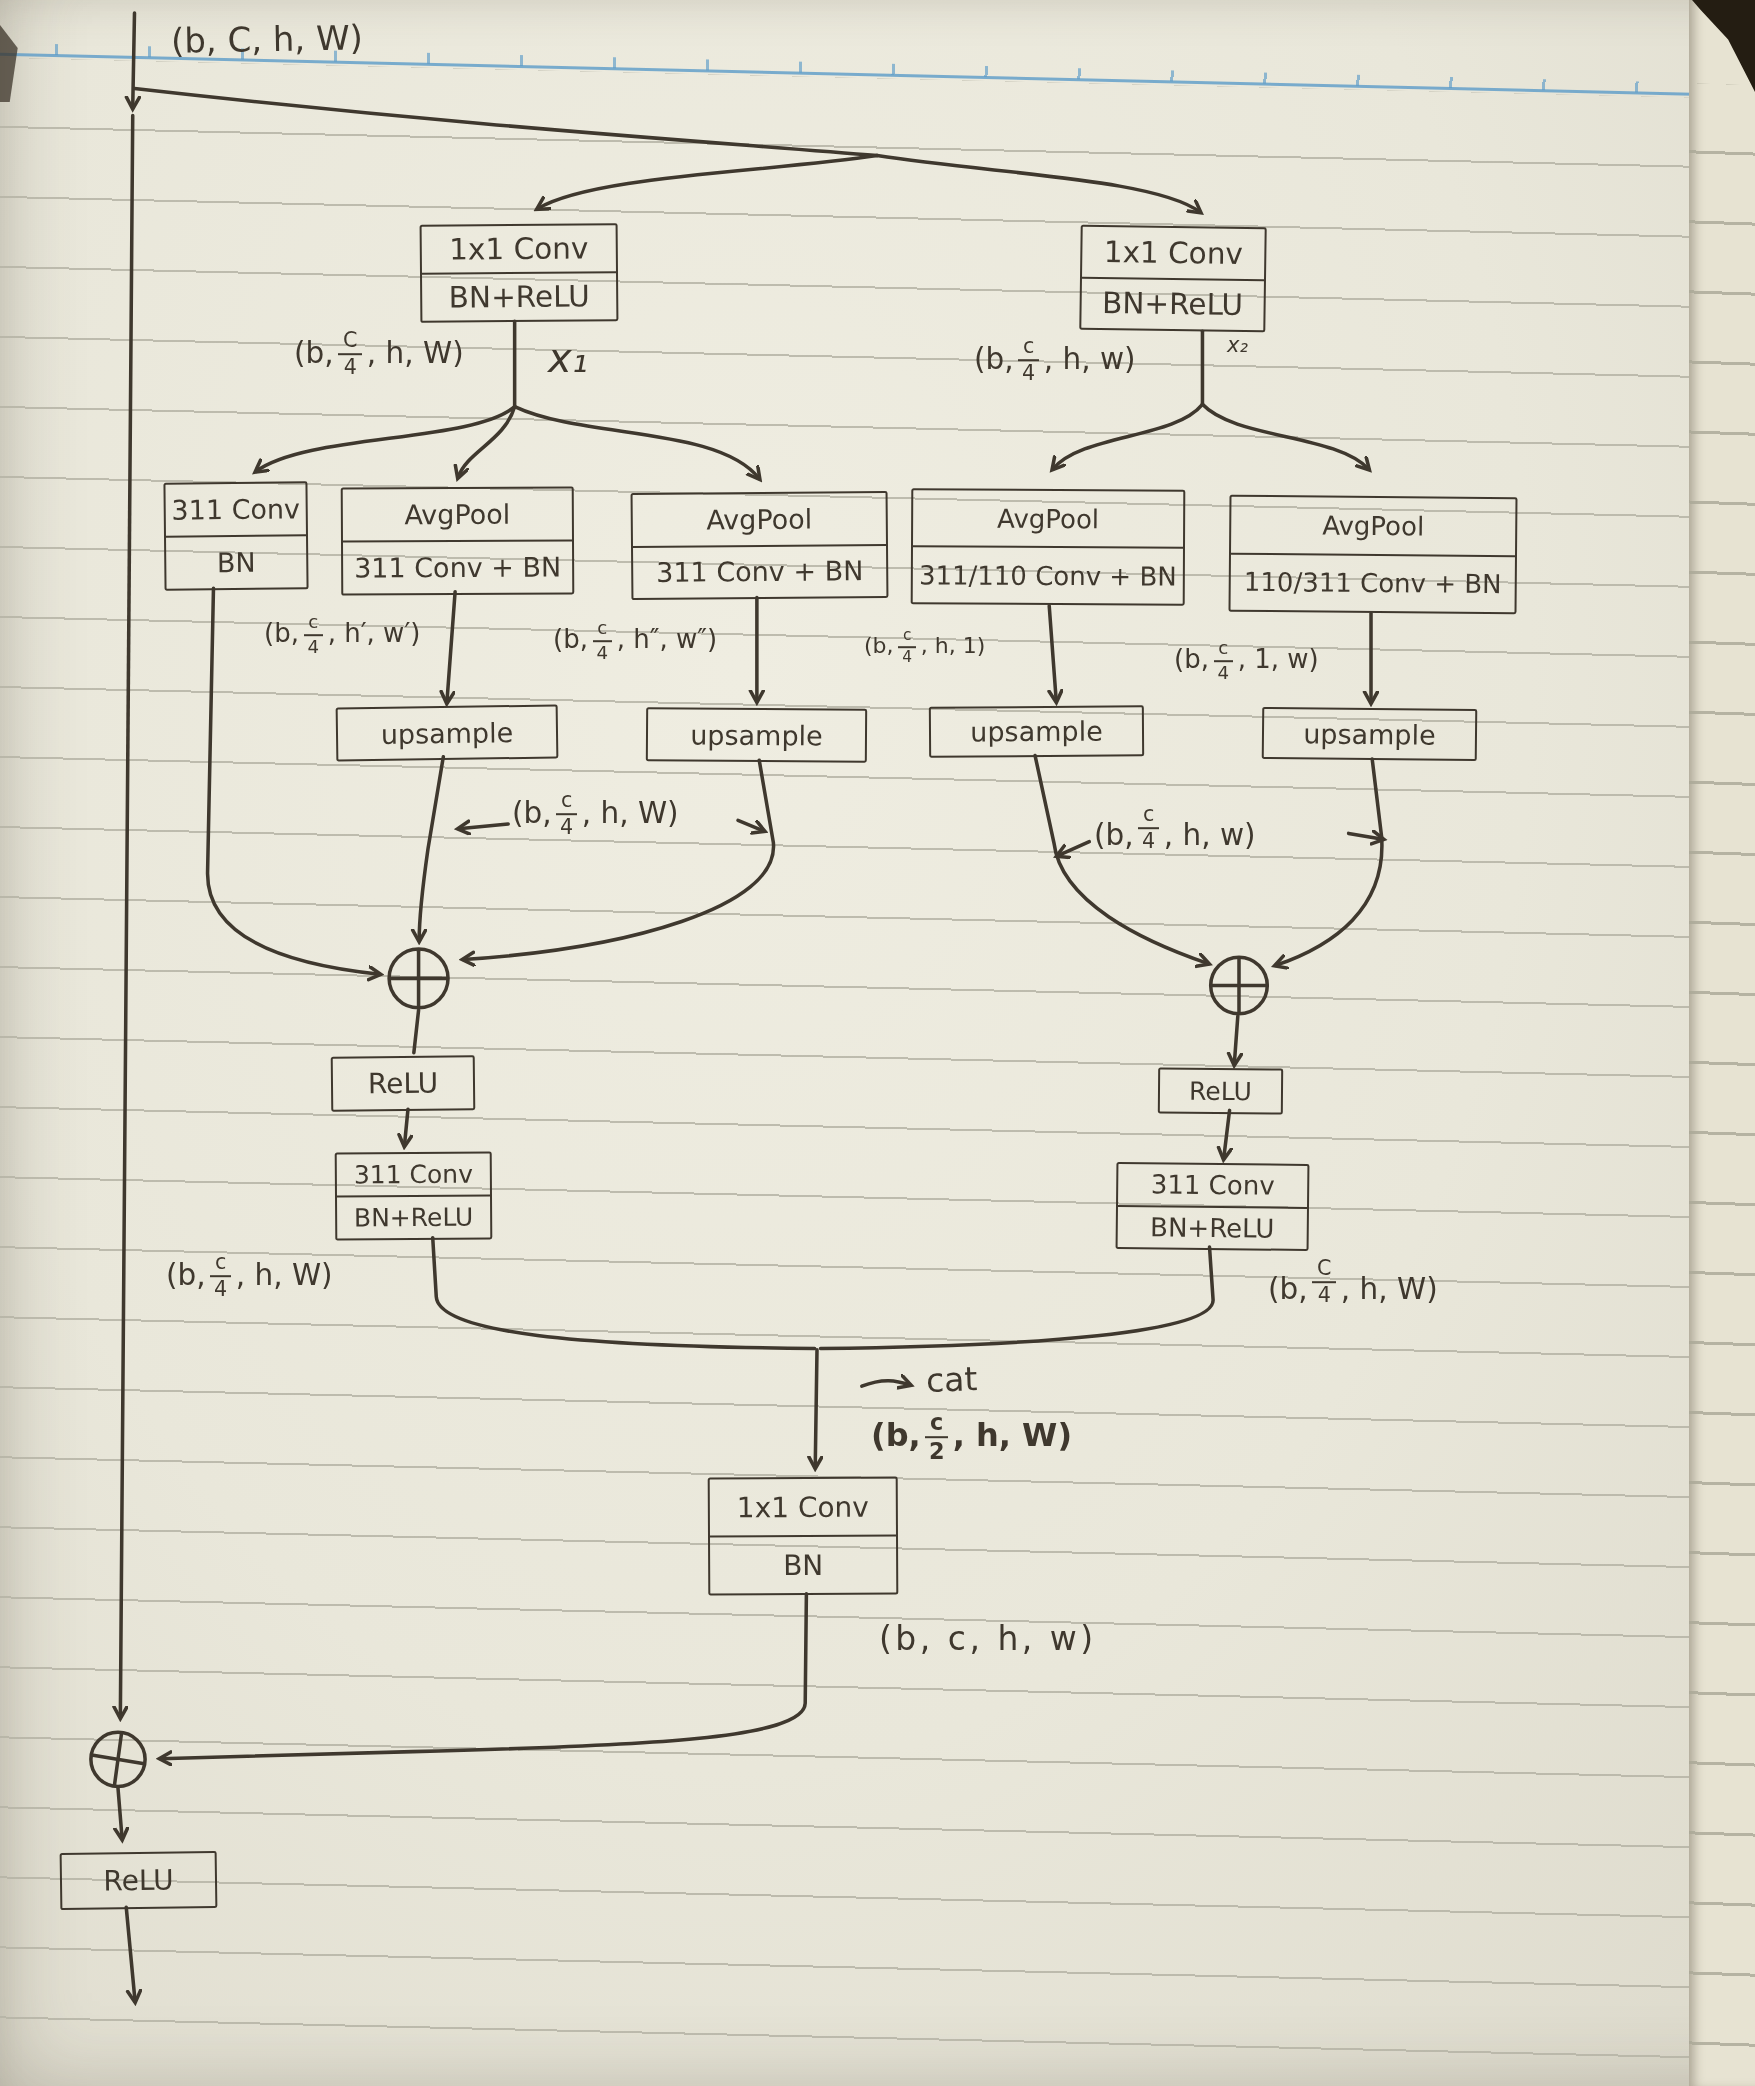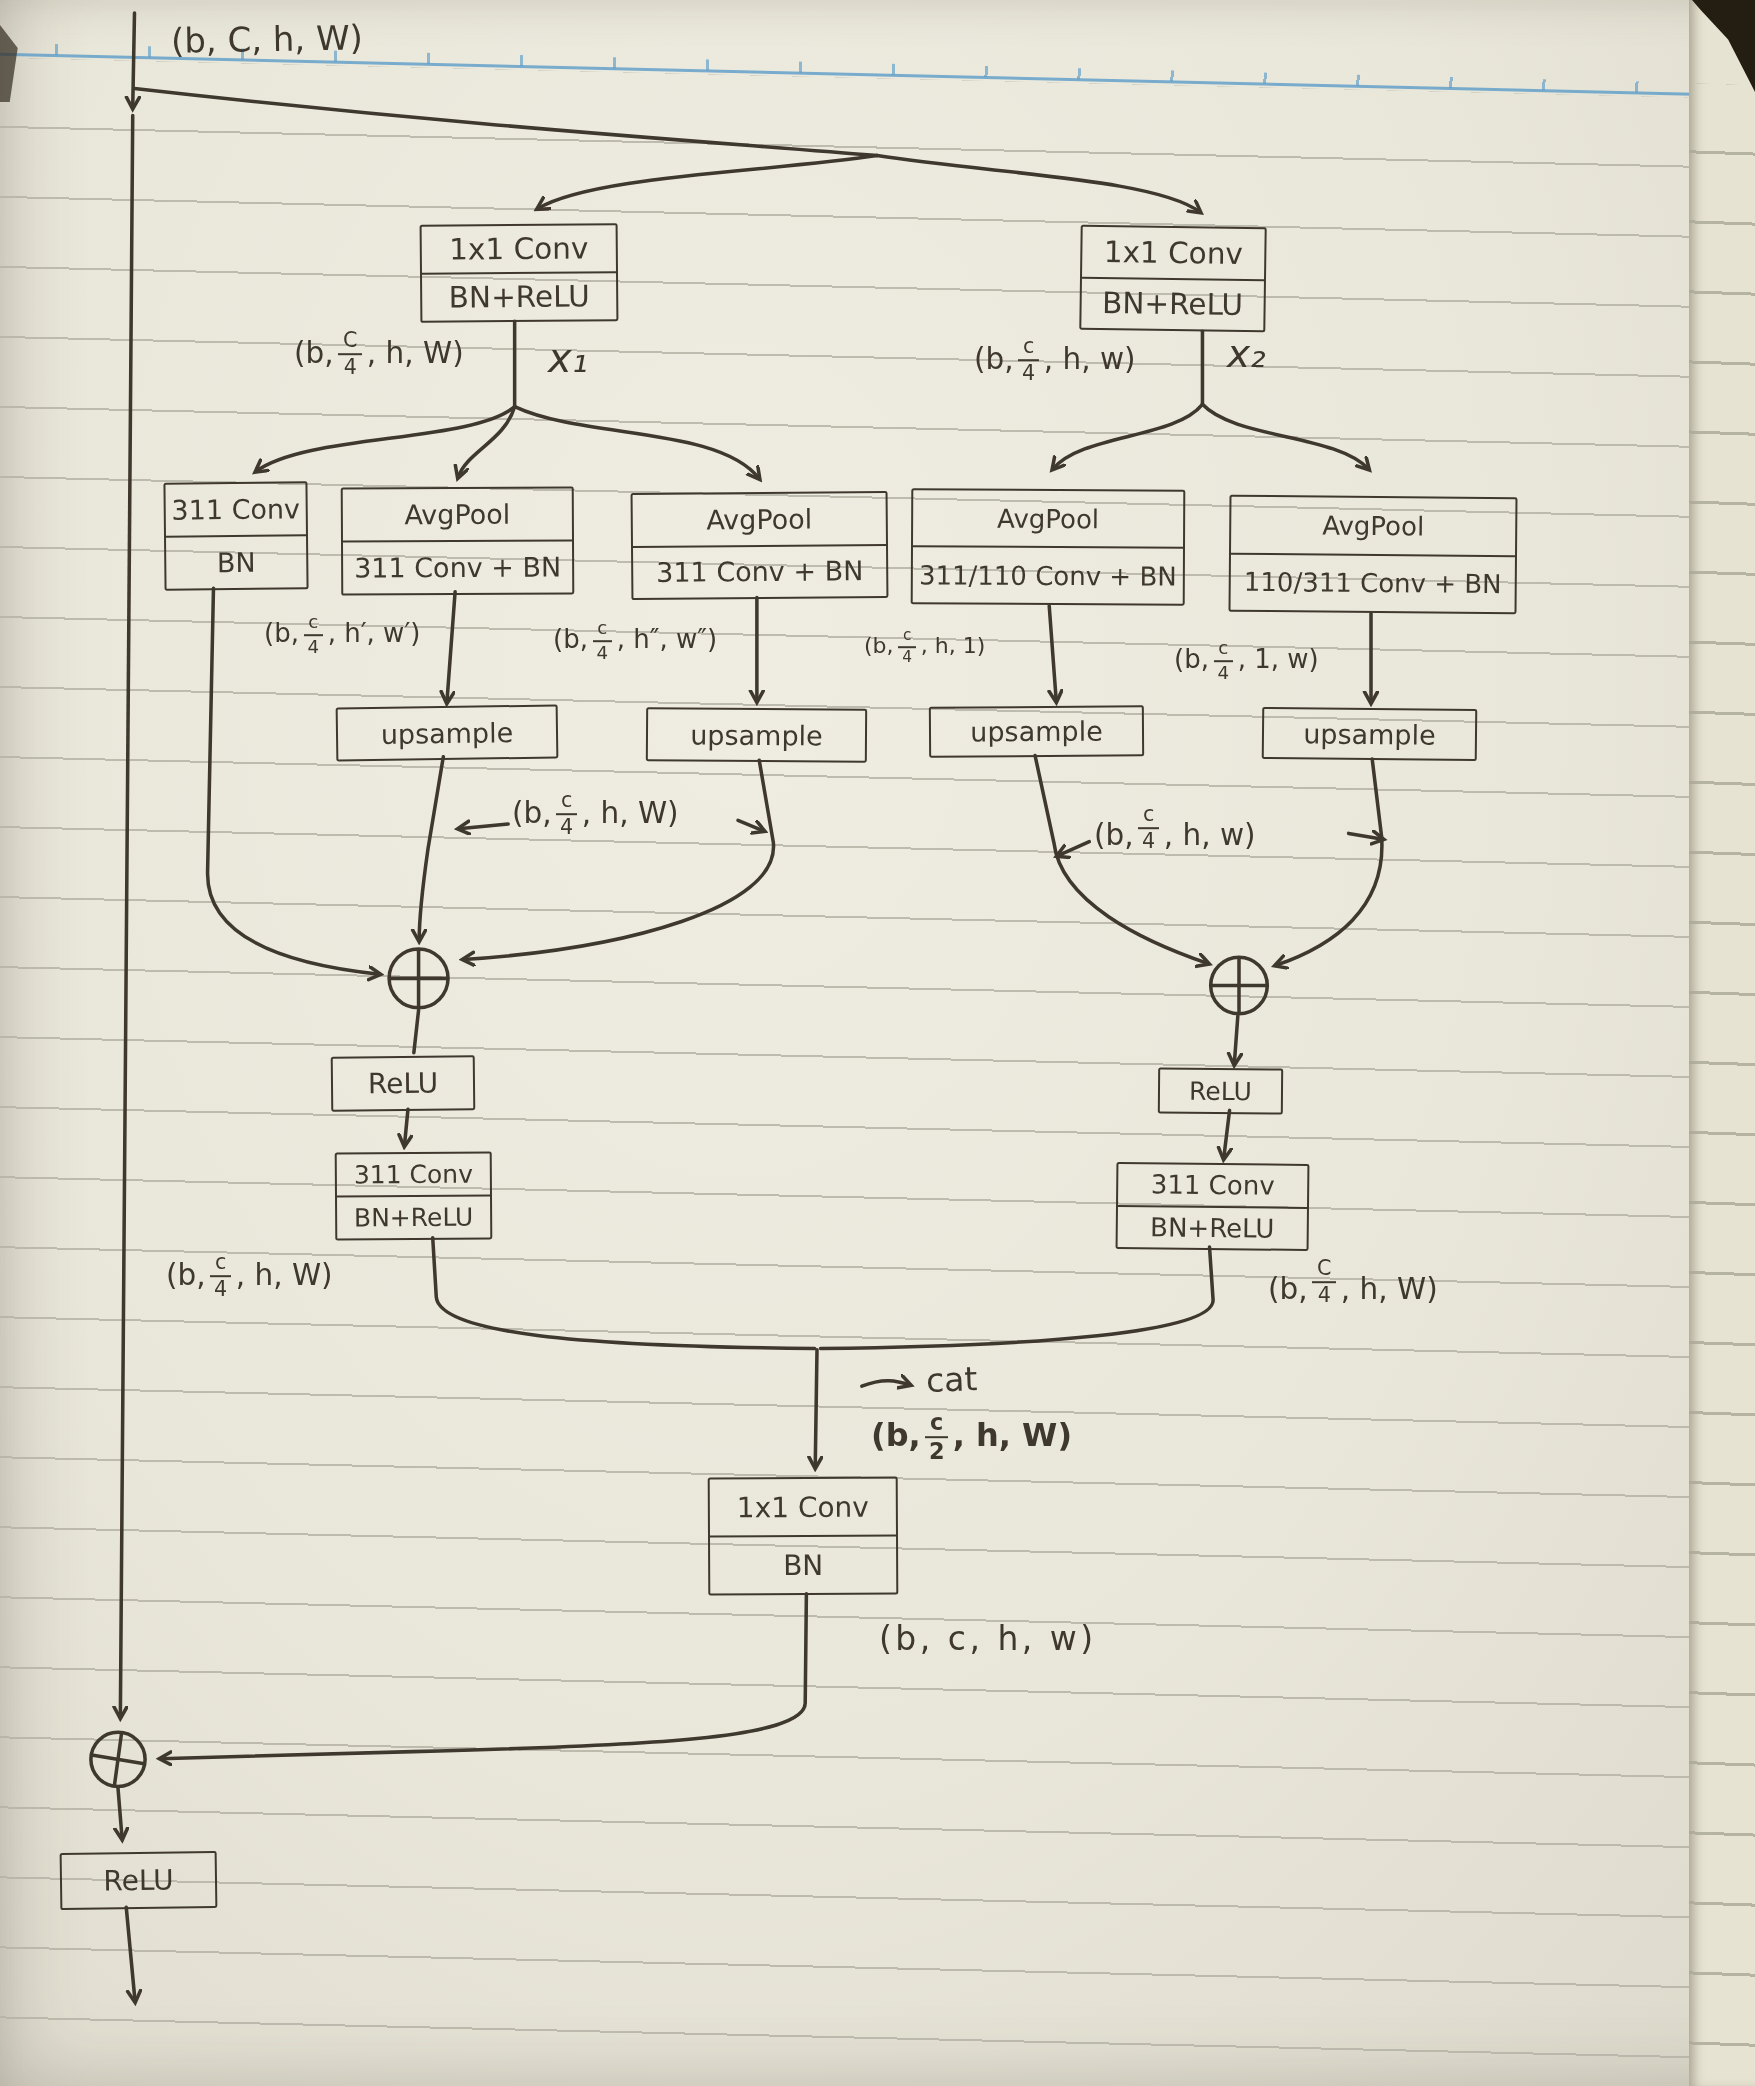--- a/index.html
+++ b/index.html
@@ -198,21 +198,21 @@
 
   <div class="lbl" style="left:294px;top:329px;font-size:29.5px;justify-content:flex-end;">(b, <span class="fr">
         <span class="n">C</span>
         <span class="d">4</span>
       </span>, h, W)</div>
   <div class="lbl varlbl" style="left:548px;top:337px;font-size:40px;">x₁</div>
   <div class="lbl" style="left:974px;top:335px;font-size:29.5px;">(b, <span class="fr">
         <span class="n">c</span>
         <span class="d">4</span>
       </span>, h, w)</div>
-  <div class="lbl varlbl" style="left:1227px;top:334px;font-size:39px;">x₂</div>
+  <div class="lbl varlbl" style="left:1227px;top:334px;font-size:21px;">x₂</div>
 
   <div class="lbl" style="left:264px;top:612px;font-size:26px;">(b, <span class="fr">
         <span class="n">c</span>
         <span class="d">4</span>
       </span>, h′, w′)</div>
   <div class="lbl" style="left:553px;top:618px;font-size:26px;">(b, <span class="fr">
         <span class="n">c</span>
         <span class="d">4</span>
       </span>, h″, w″)</div>
   <div class="lbl" style="left:864px;top:627px;font-size:22px;">(b, <span class="fr">

